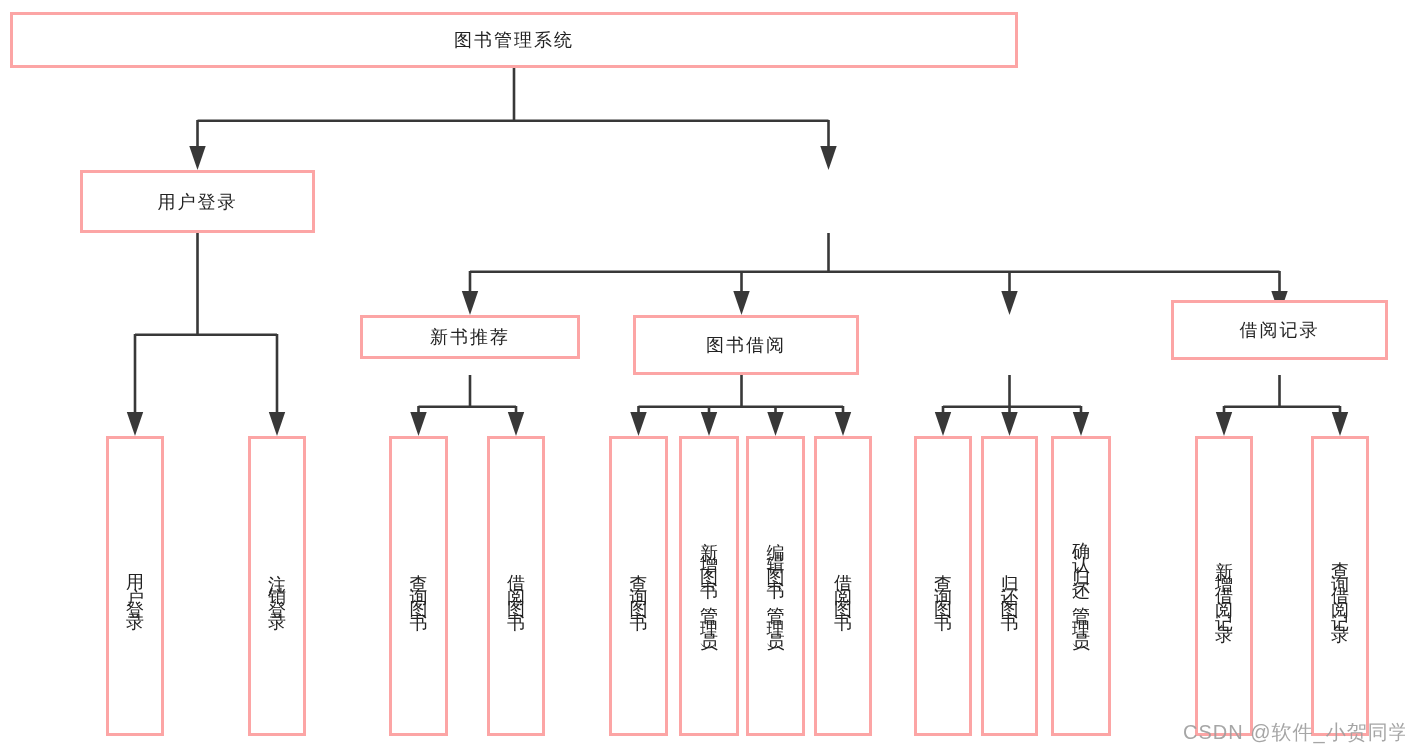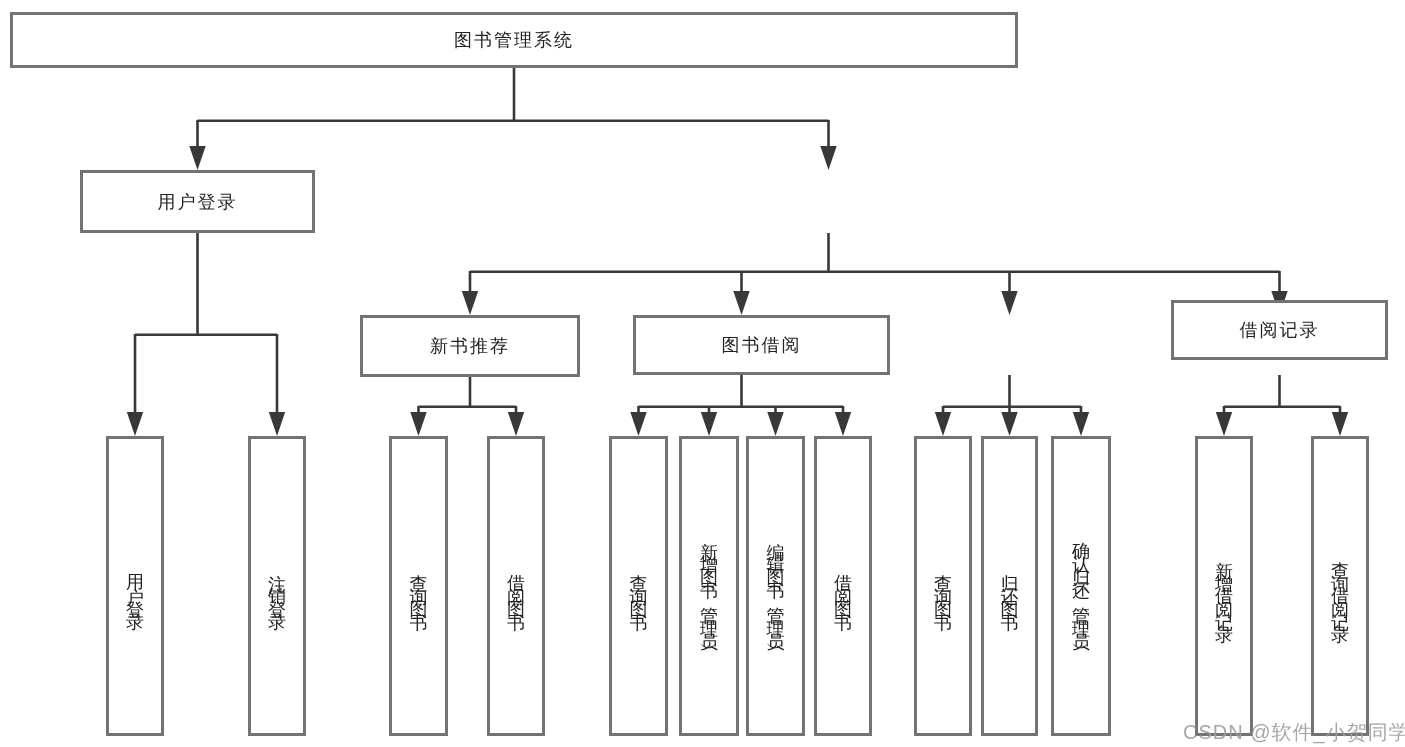--- a/index.html
+++ b/index.html
@@ -13,21 +13,21 @@
   }
   #connector-svg {
     position: absolute;
     left: 0; top: 0;
     width: 1405px; height: 747px;
   }
   .node {
     position: absolute;
     box-sizing: border-box;
     background: #ffffff;
-    border: 3px solid #737373;
+    border: 3px solid #fca5a5;
     display: flex;
     align-items: center;
     justify-content: center;
     color: #222222;
   }
   .node.h-node span {
     font-size: 18px;
     letter-spacing: 2px;
     white-space: nowrap;
   }
@@ -126,24 +126,24 @@
   </svg>
 
   <div class="node h-node" style="left:10px; top:12px; width:1008px; height:56px">
     <span>图书管理系统</span>
   </div>
 
   <div class="node h-node" style="left:80px; top:170px; width:235px; height:63px">
     <span>用户登录</span>
   </div>
 
-  <div class="node h-node" style="left:360px; top:315px; width:220px; height:62px">
+  <div class="node h-node" style="left:360px; top:315px; width:220px; height:44px">
     <span>新书推荐</span>
   </div>
-  <div class="node h-node" style="left:633px; top:315px; width:257px; height:60px">
+  <div class="node h-node" style="left:633px; top:315px; width:226px; height:60px">
     <span>图书借阅</span>
   </div>
   <div class="node h-node" style="left:1171px; top:300px; width:217px; height:60px">
     <span>借阅记录</span>
   </div>
 
   <div class="node leaf" style="left:106px; top:436px; width:58px; height:300px">
     <span>用户登录</span>
   </div>
   <div class="node leaf" style="left:248px; top:436px; width:58px; height:300px">

